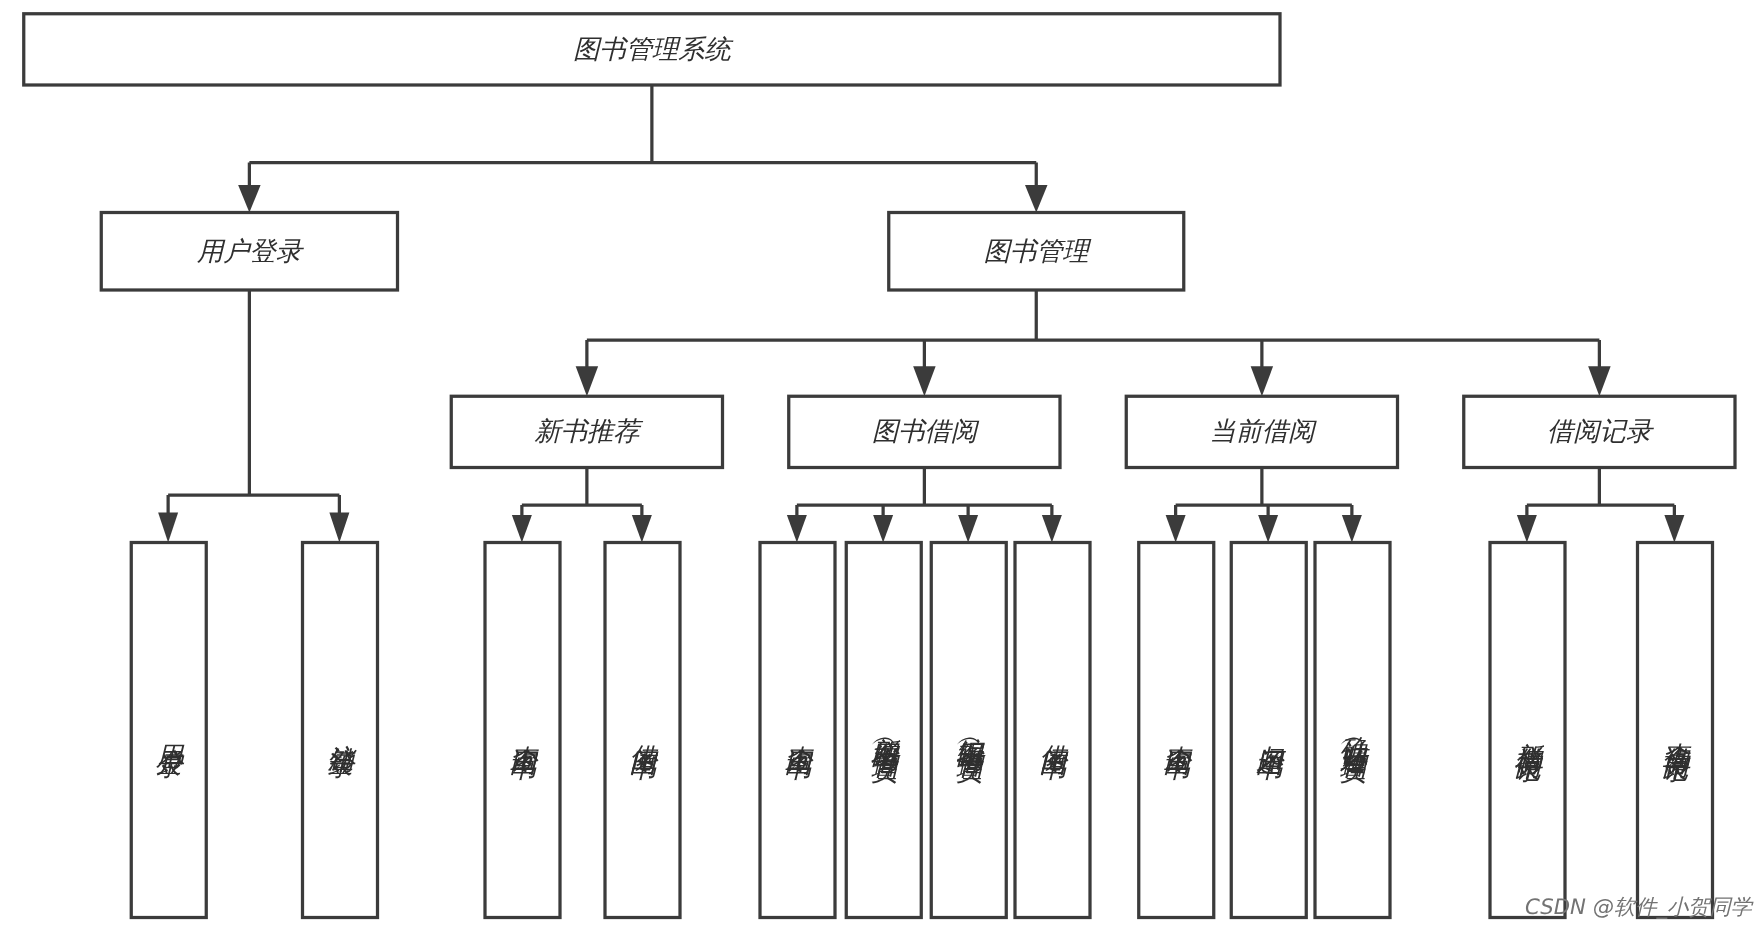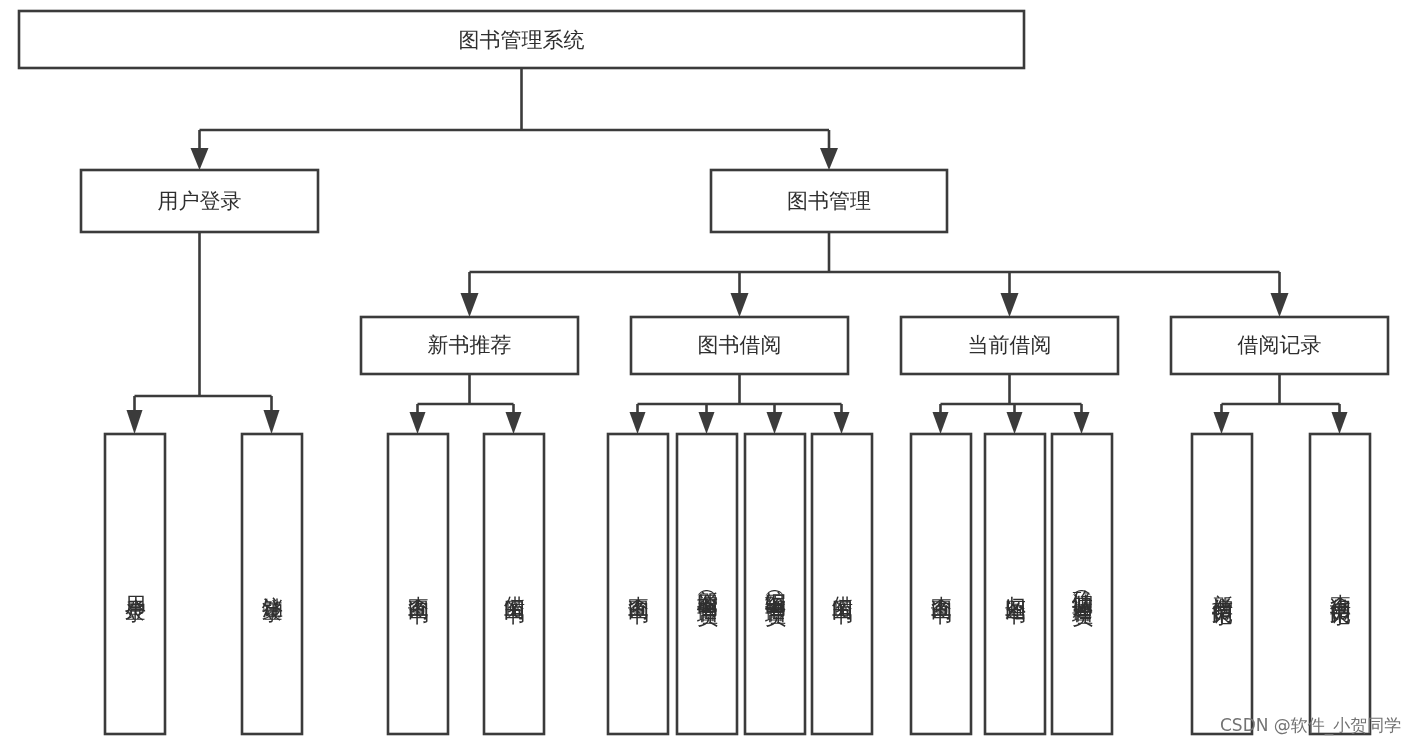--- a/index.html
+++ b/index.html
@@ -11,20 +11,21 @@
     width: 1405px;
     height: 747px;
     font-family: "DejaVu Sans", "Liberation Sans", sans-serif;
     overflow: hidden;
   }
   #diagram-root {
     position: relative;
     width: 1405px;
     height: 524px;
     background: #ffffff;
+    font-style: italic;
   }
   svg#flow-svg {
     position: absolute;
     left: 0;
     top: 0;
     width: 1405px;
     height: 747px;
   }
   .node-box {
     fill: #ffffff;

